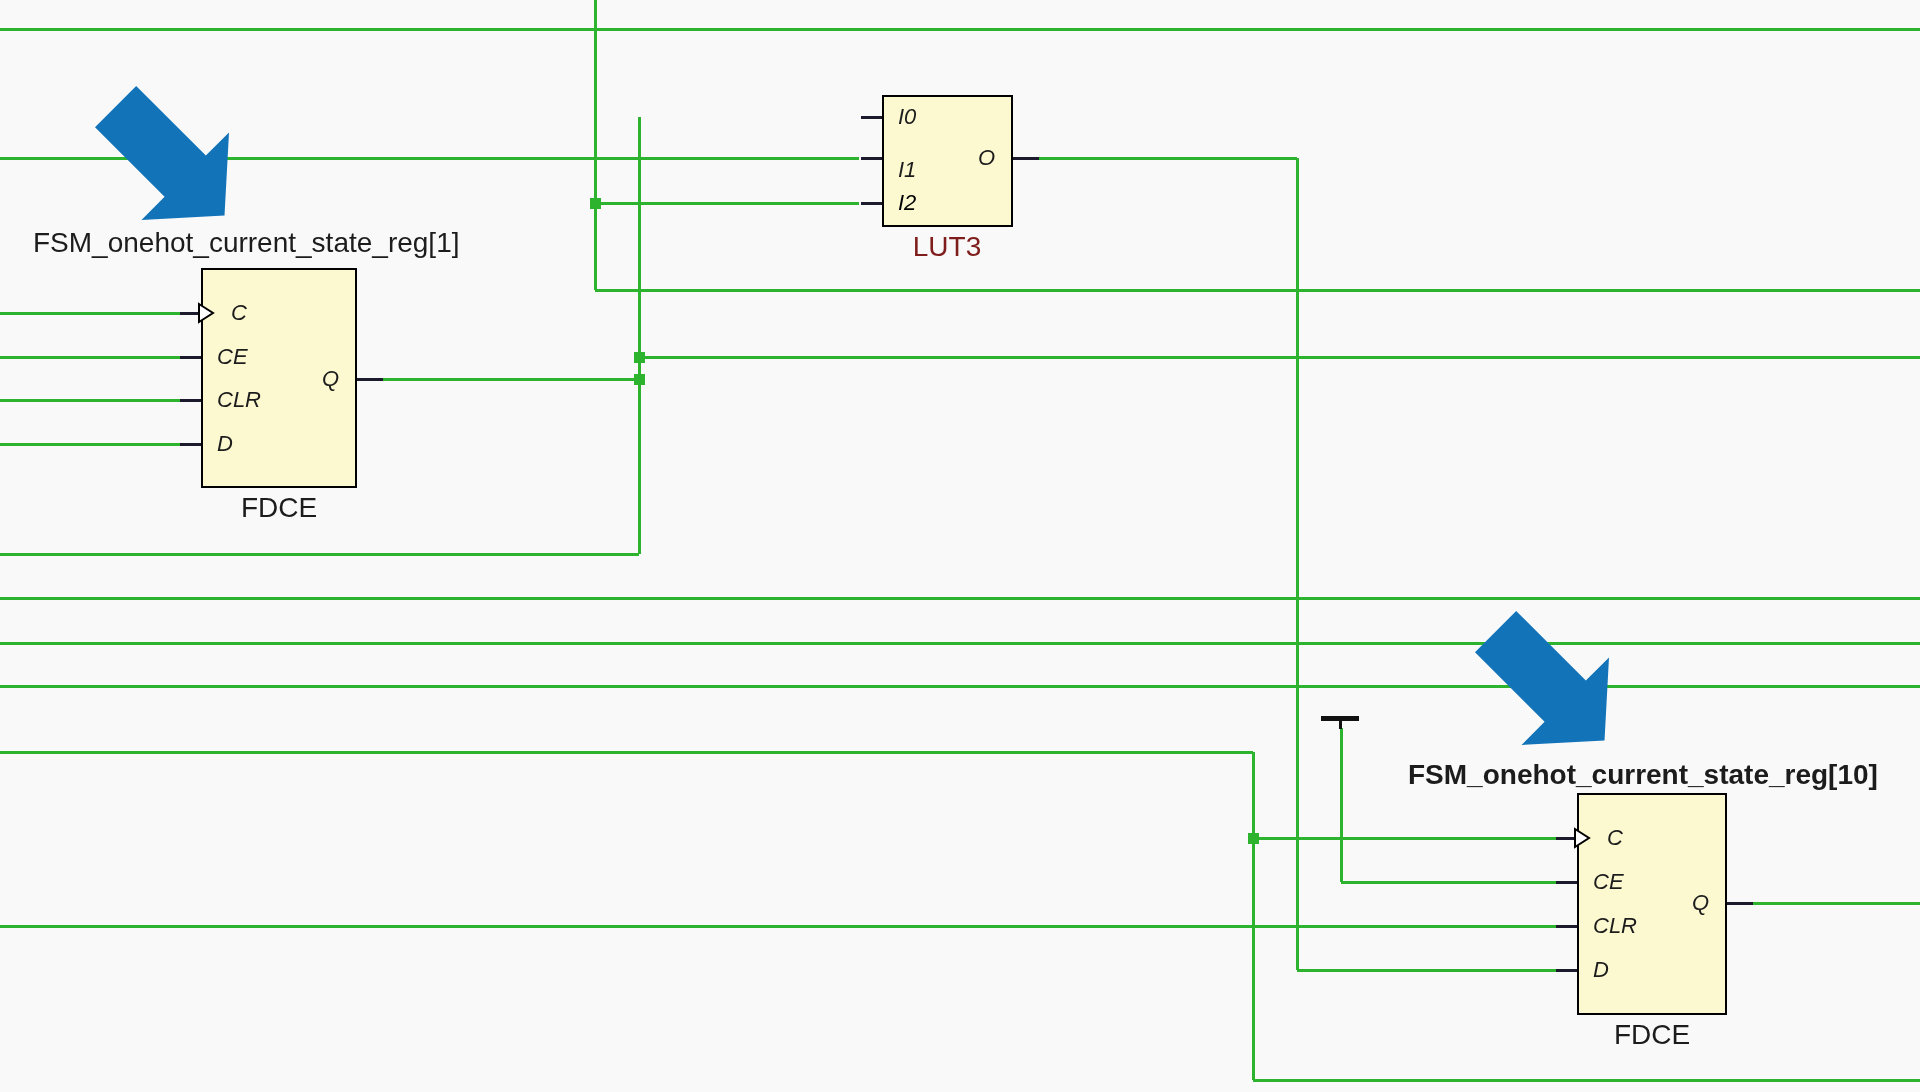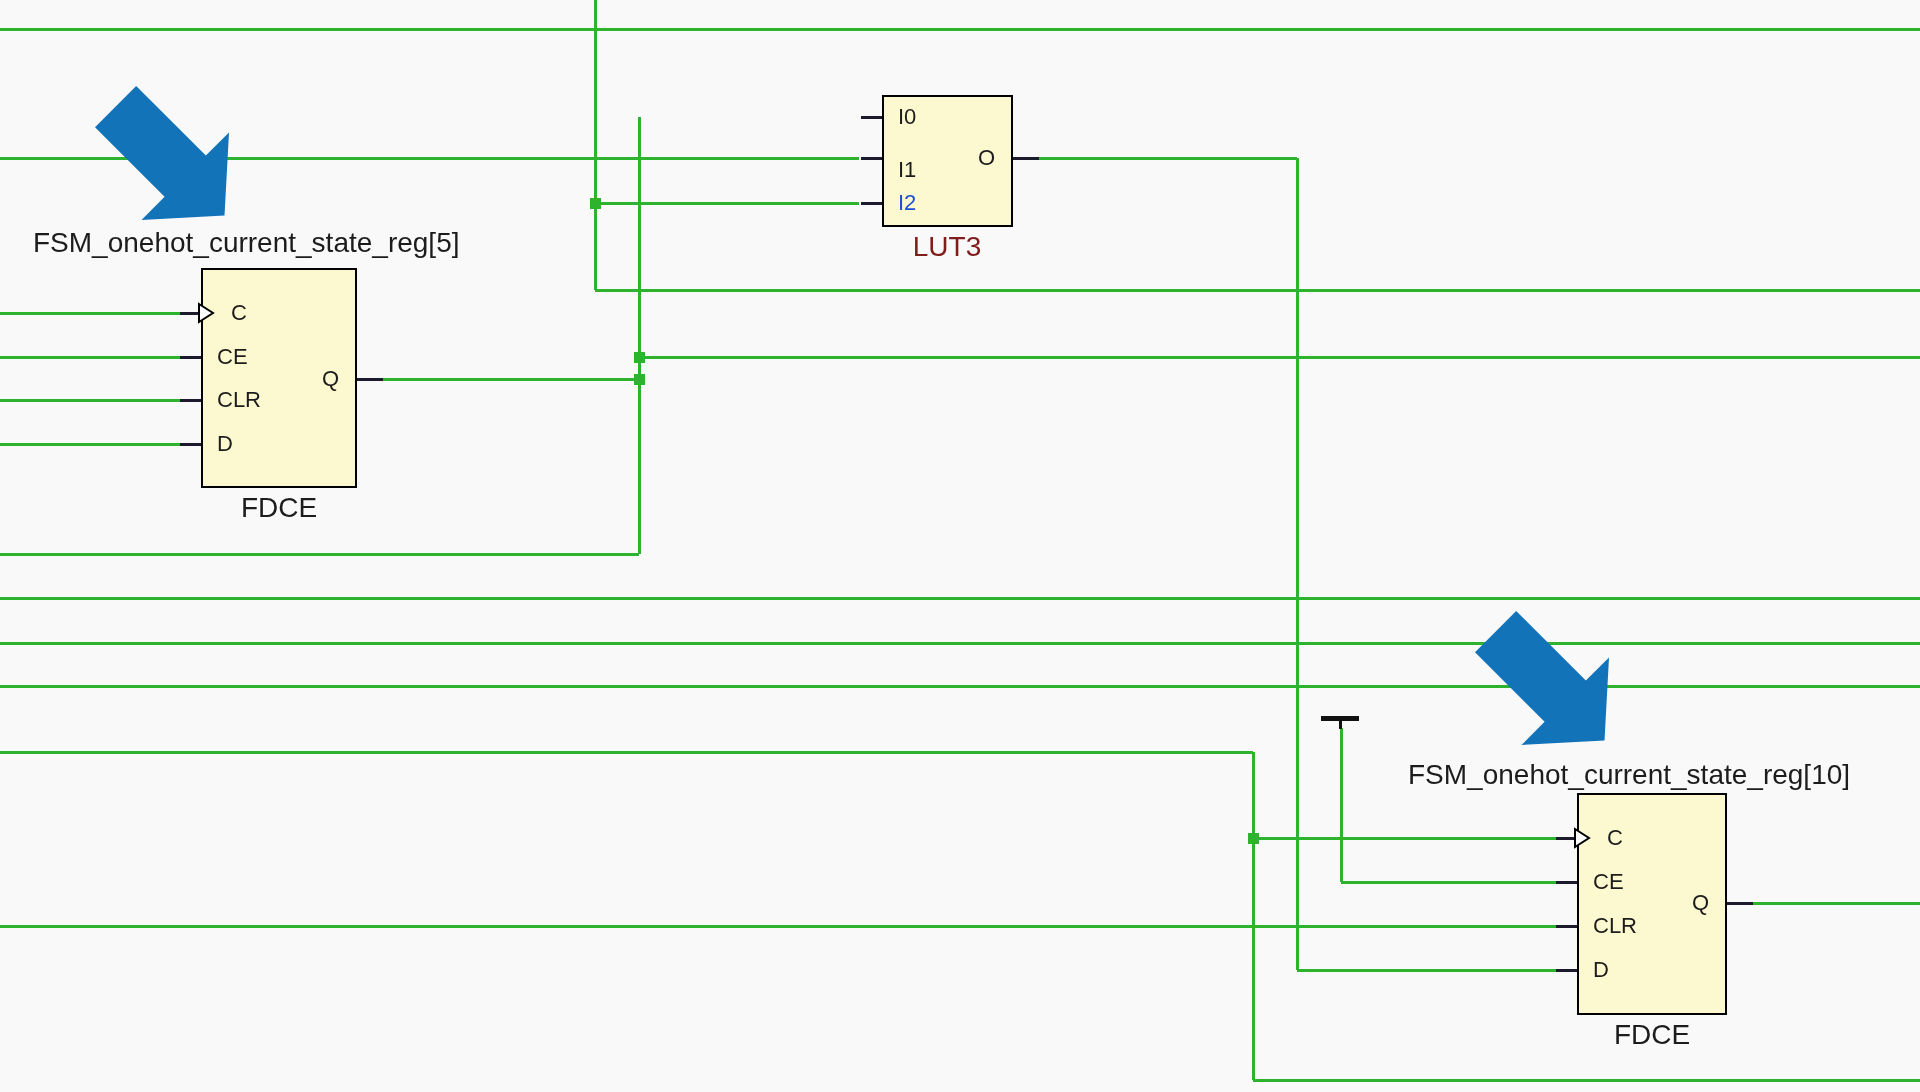--- a/index.html
+++ b/index.html
@@ -9,21 +9,21 @@
     overflow:hidden;
     background:#f9f9f9;
     font-family:"Liberation Sans", sans-serif;
   }
   .wire-h,.wire-v{position:absolute;}
   .stub{position:absolute;}
   .junction{position:absolute;width:11px;height:11px;}
   .comp-box{position:absolute;border:2px solid #000;box-sizing:border-box;}
   .inst-label{position:absolute;font-size:28px;white-space:nowrap;}
   .type-label{position:absolute;font-size:28px;white-space:nowrap;transform:translateX(-50%);}
-  .port-label{position:absolute;font-size:22px;line-height:28px;white-space:nowrap;}
+  .port-label{position:absolute;font-size:22px;line-height:28px;white-space:nowrap;font-style:italic;}
   .port-label.right{text-align:right;}
   .svg-abs{position:absolute;}
   .tbar,.tstem{position:absolute;background:#111;}
 </style>
 </head>
 <body>
 
 <div id="stage" style="background: rgb(249, 249, 249);">
     <div class="wire-h" style="left: 0px; top: 28px; width: 1920px; height: 3px; background: rgb(45, 179, 45);"></div>
     <div class="wire-h" style="left: 0px; top: 157px; width: 859px; height: 3px; background: rgb(45, 179, 45);"></div>
@@ -52,21 +52,21 @@
     <div class="wire-v" style="left: 1296px; top: 158px; width: 3px; height: 812px; background: rgb(45, 179, 45);"></div>
     <div class="wire-v" style="left: 1252px; top: 752px; width: 3px; height: 328px; background: rgb(45, 179, 45);"></div>
     <div class="wire-v" style="left: 1340px; top: 728px; width: 3px; height: 154px; background: rgb(45, 179, 45);"></div>
     <div class="junction" style="left: 590px; top: 198px; background: rgb(45, 179, 45);"></div>
     <div class="junction" style="left: 634px; top: 352px; background: rgb(45, 179, 45);"></div>
     <div class="junction" style="left: 634px; top: 374px; background: rgb(45, 179, 45);"></div>
     <div class="junction" style="left: 1248px; top: 833px; background: rgb(45, 179, 45);"></div>
     <div class="tbar" style="left: 1321px; top: 716px; width: 38px; height: 5px;"></div>
     <div class="tstem" style="left: 1338.5px; top: 721px; width: 3px; height: 8px;"></div>
     <div class="comp-box" style="left: 201px; top: 268px; width: 156px; height: 220px; background: rgb(252, 249, 208); border-color: rgb(0, 0, 0);"></div>
-    <div class="inst-label" style="left: 33px; top: 227px; color: rgb(28, 28, 28);">FSM_onehot_current_state_reg[5]</div>
+    <div class="inst-label" style="left: 33px; top: 227px; color: rgb(28, 28, 28);">FSM_onehot_current_state_reg[1]</div>
     <div class="type-label" style="left: 279px; top: 492px; color: rgb(28, 28, 28);">FDCE</div>
     <div class="stub" style="left: 180px; top: 312px; width: 21px; height: 3px; background: rgb(27, 27, 45);"></div>
     <div class="port-label" style="left: 231px; top: 299px; color: rgb(28, 28, 28);">C</div>
     <svg width="18" height="22" viewBox="0 0 18 22" class="svg-abs" style="left: 198px; top: 302px;">
       <polygon points="1,2 15,11 1,20" fill="#ffffff" stroke="#000000" stroke-width="2"></polygon>
     </svg>
     <div class="stub" style="left: 180px; top: 356px; width: 21px; height: 3px; background: rgb(27, 27, 45);"></div>
     <div class="port-label" style="left: 217px; top: 343px; color: rgb(28, 28, 28);">CE</div>
     <div class="stub" style="left: 180px; top: 399px; width: 21px; height: 3px; background: rgb(27, 27, 45);"></div>
     <div class="port-label" style="left: 217px; top: 386px; color: rgb(28, 28, 28);">CLR</div>
@@ -74,25 +74,25 @@
     <div class="port-label" style="left: 217px; top: 430px; color: rgb(28, 28, 28);">D</div>
     <div class="stub" style="left: 357px; top: 378px; width: 26px; height: 3px; background: rgb(27, 27, 45);"></div>
     <div class="port-label right" style="left: 285px; top: 365px; width: 54px; color: rgb(28, 28, 28);">Q</div>
     <div class="comp-box" style="left: 882px; top: 95px; width: 131px; height: 132px; background: rgb(252, 249, 208); border-color: rgb(0, 0, 0);"></div>
     <div class="type-label" style="left: 947px; top: 231px; color: #7f1d1d;">LUT3</div>
     <div class="stub" style="left: 861px; top: 116px; width: 21px; height: 3px; background: rgb(27, 27, 45);"></div>
     <div class="port-label" style="left: 898px; top: 103px; color: rgb(28, 28, 28);">I0</div>
     <div class="stub" style="left: 861px; top: 157px; width: 21px; height: 3px; background: rgb(27, 27, 45);"></div>
     <div class="port-label" style="left: 898px; top: 144px; color: rgb(28, 28, 28); margin-top: 12px;">I1</div>
     <div class="stub" style="left: 861px; top: 202px; width: 21px; height: 3px; background: rgb(27, 27, 45);"></div>
-    <div class="port-label" style="left: 898px; top: 189px; color: #1d4ed8;">I2</div>
+    <div class="port-label" style="left: 898px; top: 189px; color: #000000;">I2</div>
     <div class="stub" style="left: 1013px; top: 157px; width: 26px; height: 3px; background: rgb(27, 27, 45);"></div>
     <div class="port-label right" style="left: 941px; top: 144px; width: 54px; color: rgb(28, 28, 28);">O</div>
     <div class="comp-box" style="left: 1577px; top: 793px; width: 150px; height: 222px; background: rgb(252, 249, 208); border-color: rgb(0, 0, 0);"></div>
-    <div class="inst-label" style="left: 1408px; top: 759px; color: rgb(28, 28, 28);">FSM_onehot_current_state_reg[10]</div>
+    <div class="inst-label" style="left: 1408px; top: 759px; color: rgb(28, 28, 28); font-weight: bold;">FSM_onehot_current_state_reg[10]</div>
     <div class="type-label" style="left: 1652px; top: 1019px; color: rgb(28, 28, 28);">FDCE</div>
     <div class="stub" style="left: 1556px; top: 837px; width: 21px; height: 3px; background: rgb(27, 27, 45);"></div>
     <div class="port-label" style="left: 1607px; top: 824px; color: rgb(28, 28, 28);">C</div>
     <svg width="18" height="22" viewBox="0 0 18 22" class="svg-abs" style="left: 1574px; top: 827px;">
       <polygon points="1,2 15,11 1,20" fill="#ffffff" stroke="#000000" stroke-width="2"></polygon>
     </svg>
     <div class="stub" style="left: 1556px; top: 881px; width: 21px; height: 3px; background: rgb(27, 27, 45);"></div>
     <div class="port-label" style="left: 1593px; top: 868px; color: rgb(28, 28, 28);">CE</div>
     <div class="stub" style="left: 1556px; top: 925px; width: 21px; height: 3px; background: rgb(27, 27, 45);"></div>
     <div class="port-label" style="left: 1593px; top: 912px; color: rgb(28, 28, 28);">CLR</div>

